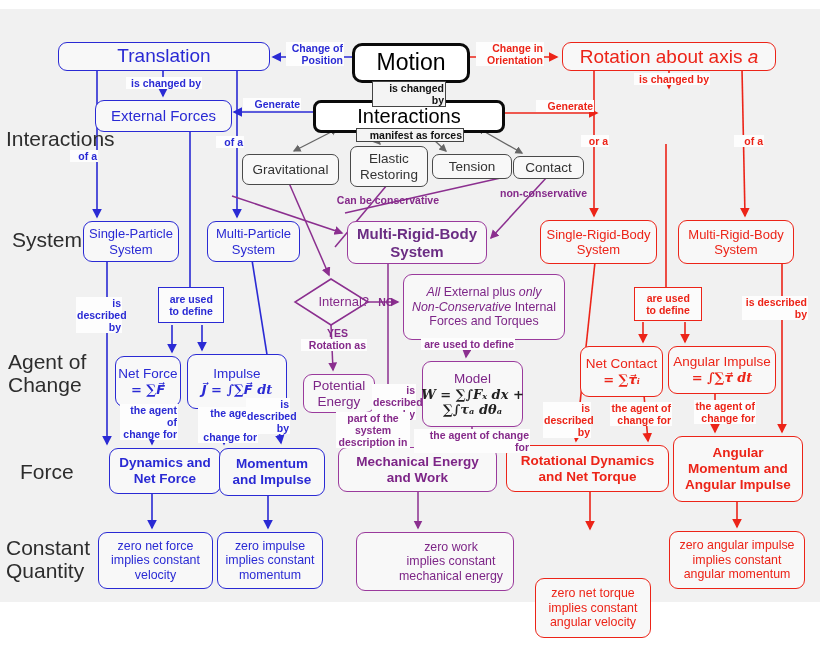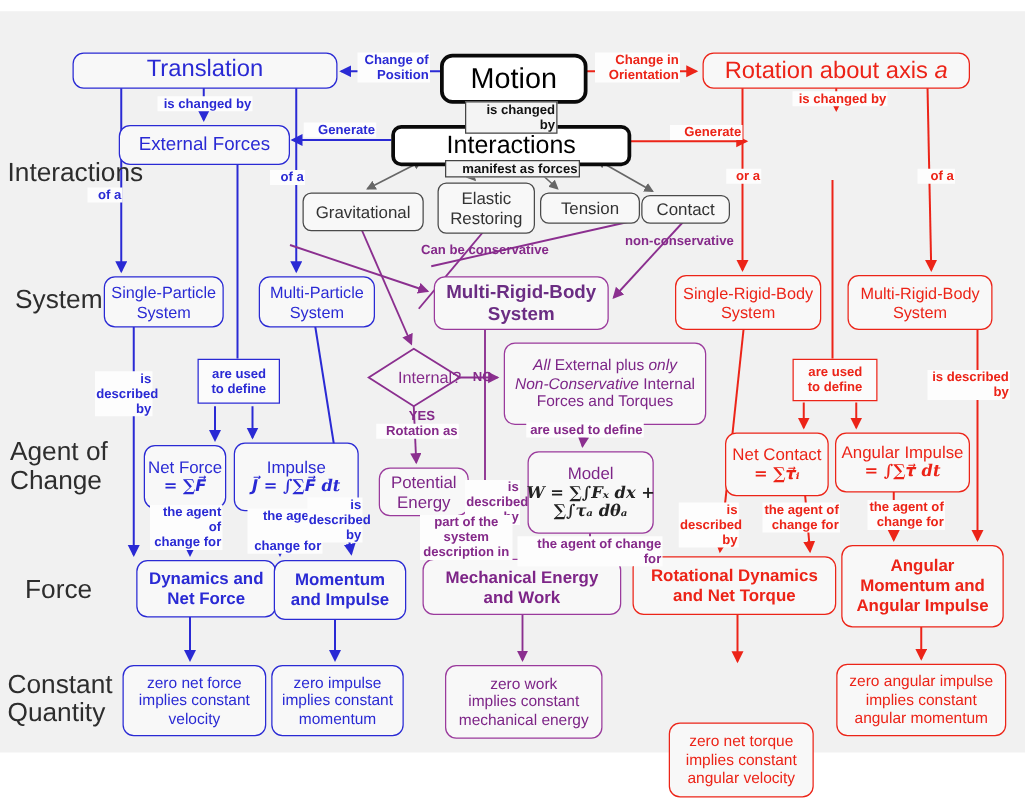--- a/index.html
+++ b/index.html
@@ -193,21 +193,21 @@
   <div class="node red fs14 bold" style="left:673px;top:436px;width:128px;height:64px;">Angular
 Momentum and
 Angular Impulse</div>
 
   <div class="node blue fs12" style="left:98px;top:532px;width:113px;height:55px;">zero net force
 implies constant
 velocity</div>
   <div class="node blue fs12" style="left:217px;top:532px;width:104px;height:55px;">zero impulse
 implies constant
 momentum</div>
-  <div class="node purple fs12" style="left:356px;top:532px;width:124px;height:57px;">zero work
+  <div class="node purple fs12" style="left:356px;top:532px;width:124px;height:57px;padding-left:32px;">zero work
 implies constant
 mechanical energy</div>
   <div class="node red fs12" style="left:535px;top:533px;width:114px;height:58px;margin-top:45px;">zero net torque
 implies constant
 angular velocity</div>
   <div class="node red fs12" style="left:669px;top:531px;width:134px;height:56px;">zero angular impulse
 implies constant
 angular momentum</div>
 
   <div class="lbl b" style="left:286px;top:42px;width:56px;">Change of

